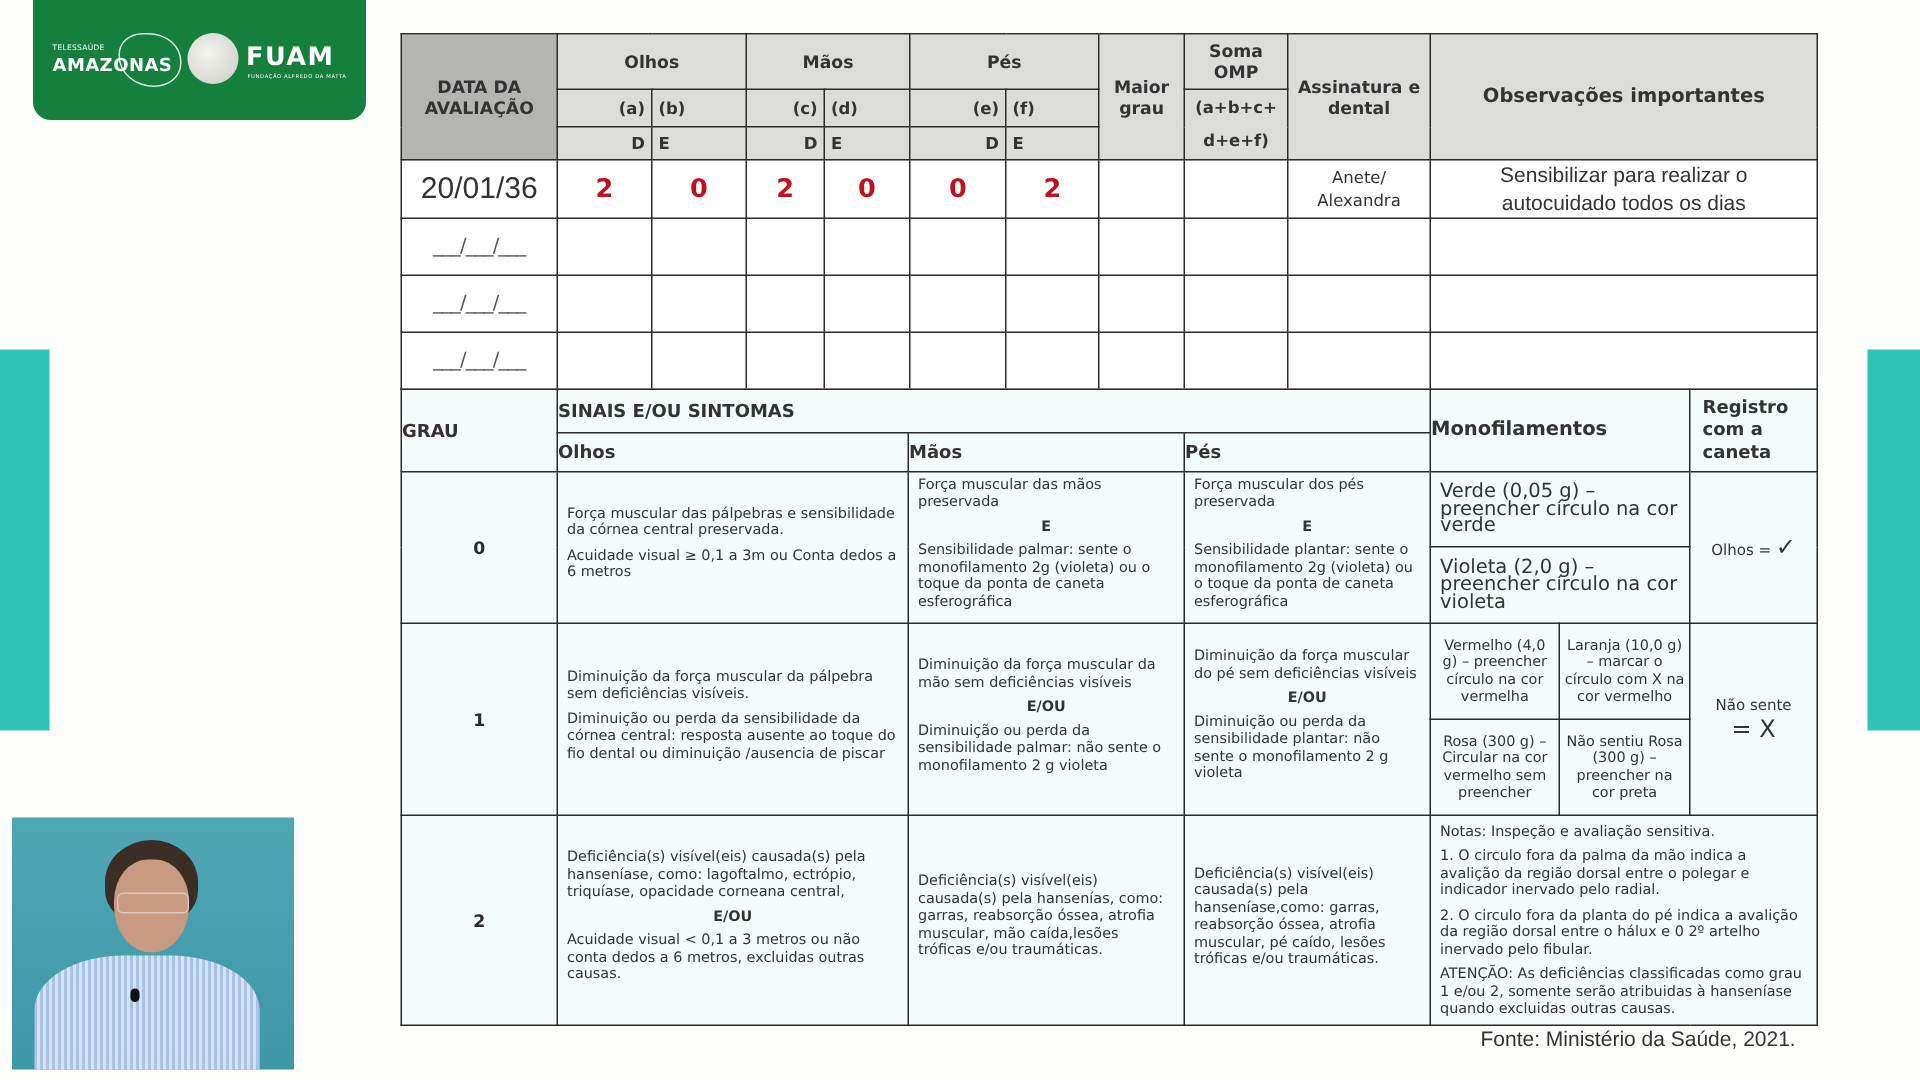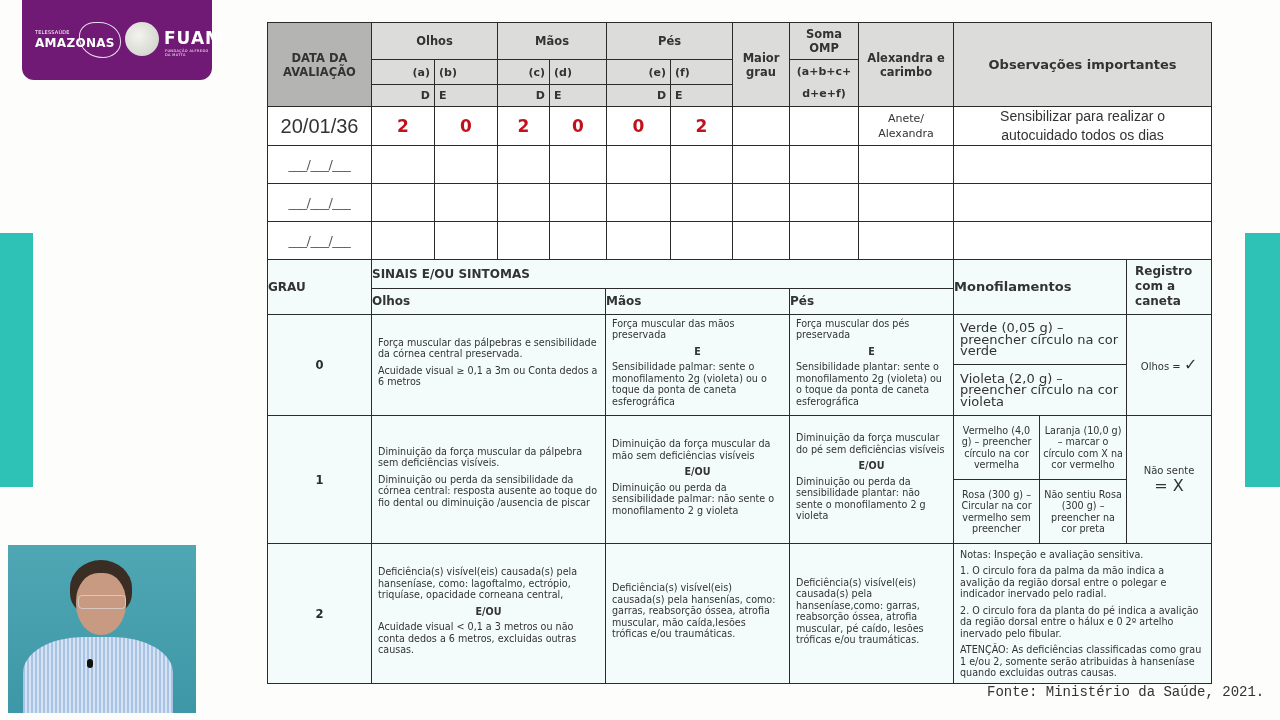--- a/index.html
+++ b/index.html
@@ -3,22 +3,22 @@
 <meta charset="utf-8">
 <style>
   html, body { margin:0; padding:0; }
   body {
     width:1280px; height:720px; position:relative; overflow:hidden;
     background:#fdfdfb;
     font-family:"DejaVu Sans", sans-serif;
     color:#2a2a2a;
   }
   .logo-box {
-    position:absolute; left:22px; top:0; width:190px; height:80px;
-    background:#701a75; border-radius:0 0 12px 12px;
+    position:absolute; left:22px; top:0; width:222px; height:80px;
+    background:#15803d; border-radius:0 0 12px 12px;
   }
   .logo-tele { position:absolute; left:13px; top:29px; font-size:5px; color:#fff; letter-spacing:0.2px; }
   .logo-amaz { position:absolute; left:13px; top:36px; font-size:12px; font-weight:bold; color:#fff; letter-spacing:0.3px; }
   .logo-map { position:absolute; left:57px; top:22px; width:40px; height:34px; border:1px solid rgba(255,255,255,0.85); border-radius:40% 55% 45% 60%; }
   .logo-globe { position:absolute; left:103px; top:22px; width:34px; height:34px; border-radius:50%;
     background:radial-gradient(circle at 40% 40%, #f3f3ef 0%, #dcdcd6 60%, #c8c8c2 100%); }
   .logo-fuam { position:absolute; left:142px; top:28px; font-size:17px; font-weight:bold; color:#fff; letter-spacing:1px; }
   .logo-fuam-sub { position:absolute; left:143px; top:49px; font-size:3.5px; color:#fff; letter-spacing:0.4px; }
 
   .side-bar { position:absolute; background:#2ec1b6; }
@@ -53,21 +53,21 @@
   .txt { font-size:9.6px; line-height:11.5px; padding:3px 6px; color:#333; vertical-align:middle; }
   .txt p { margin:0 0 5px 0; }
   .txt .c { text-align:center; font-weight:bold; margin:4px 0; }
   .mono { font-size:13px; line-height:11.5px; padding:3px 6px; color:#333; }
   .mono-c { font-size:9.6px; line-height:11.5px; padding:2px 3px; text-align:center; color:#333; }
   .reg { font-size:10px; text-align:center; color:#333; }
   .reg .mark { font-size:16px; }
   .notes { font-size:9.6px; line-height:11.5px; padding:3px 6px; color:#333; }
   .notes p { margin:0 0 5px 0; }
 
-  .fonte { position:absolute; left:987px; top:684px; font-family:Liberation Mono, monospace; font-size:14px; color:#333; }
+  .fonte { position:absolute; left:987px; top:684px; font-family:Liberation Sans, sans-serif; font-size:14px; color:#333; }
 </style>
 </head>
 <body>
 
 <div class="logo-box">
   <span class="logo-tele">TELESSAÚDE</span>
   <span class="logo-amaz">AMAZONAS</span>
   <span class="logo-map"></span>
   <span class="logo-globe"></span>
   <span class="logo-fuam">FUAM</span>
@@ -102,21 +102,21 @@
         <col style="width:258px">
     </colgroup>
     <tbody>
         <tr style="height:37px">
       <td class="hdr hdr-dark" rowspan="3" style="padding:0 12px;">DATA DA AVALIAÇÃO</td>
       <td class="hdr" colspan="2">Olhos</td>
       <td class="hdr" colspan="2">Mãos</td>
       <td class="hdr" colspan="2">Pés</td>
       <td class="hdr" rowspan="3" style="padding:0 4px;">Maior grau</td>
       <td class="hdr" style="padding:0 12px;">Soma OMP</td>
-      <td class="hdr" rowspan="3">Alexandra e carimbo</td>
+      <td class="hdr" rowspan="3">Assinatura e dental</td>
       <td class="hdr" rowspan="3" style="font-size:13px;">Observações importantes</td>
     </tr>
     <tr style="height:25px">
       <td class="hdr hdr-sm" style="text-align:right;padding-right:4px;border-right-width:1px">(a)</td>
       <td class="hdr hdr-sm" style="text-align:left;padding-left:4px">(b)</td>
       <td class="hdr hdr-sm" style="text-align:right;padding-right:4px;border-right-width:1px">(c)</td>
       <td class="hdr hdr-sm" style="text-align:left;padding-left:4px">(d)</td>
       <td class="hdr hdr-sm" style="text-align:right;padding-right:4px;border-right-width:1px">(e)</td>
       <td class="hdr hdr-sm" style="text-align:left;padding-left:4px">(f)</td>
       <td class="hdr hdr-sm" rowspan="2" style="line-height:22px;padding:0 4px;">(a+b+c+ d+e+f)</td>

